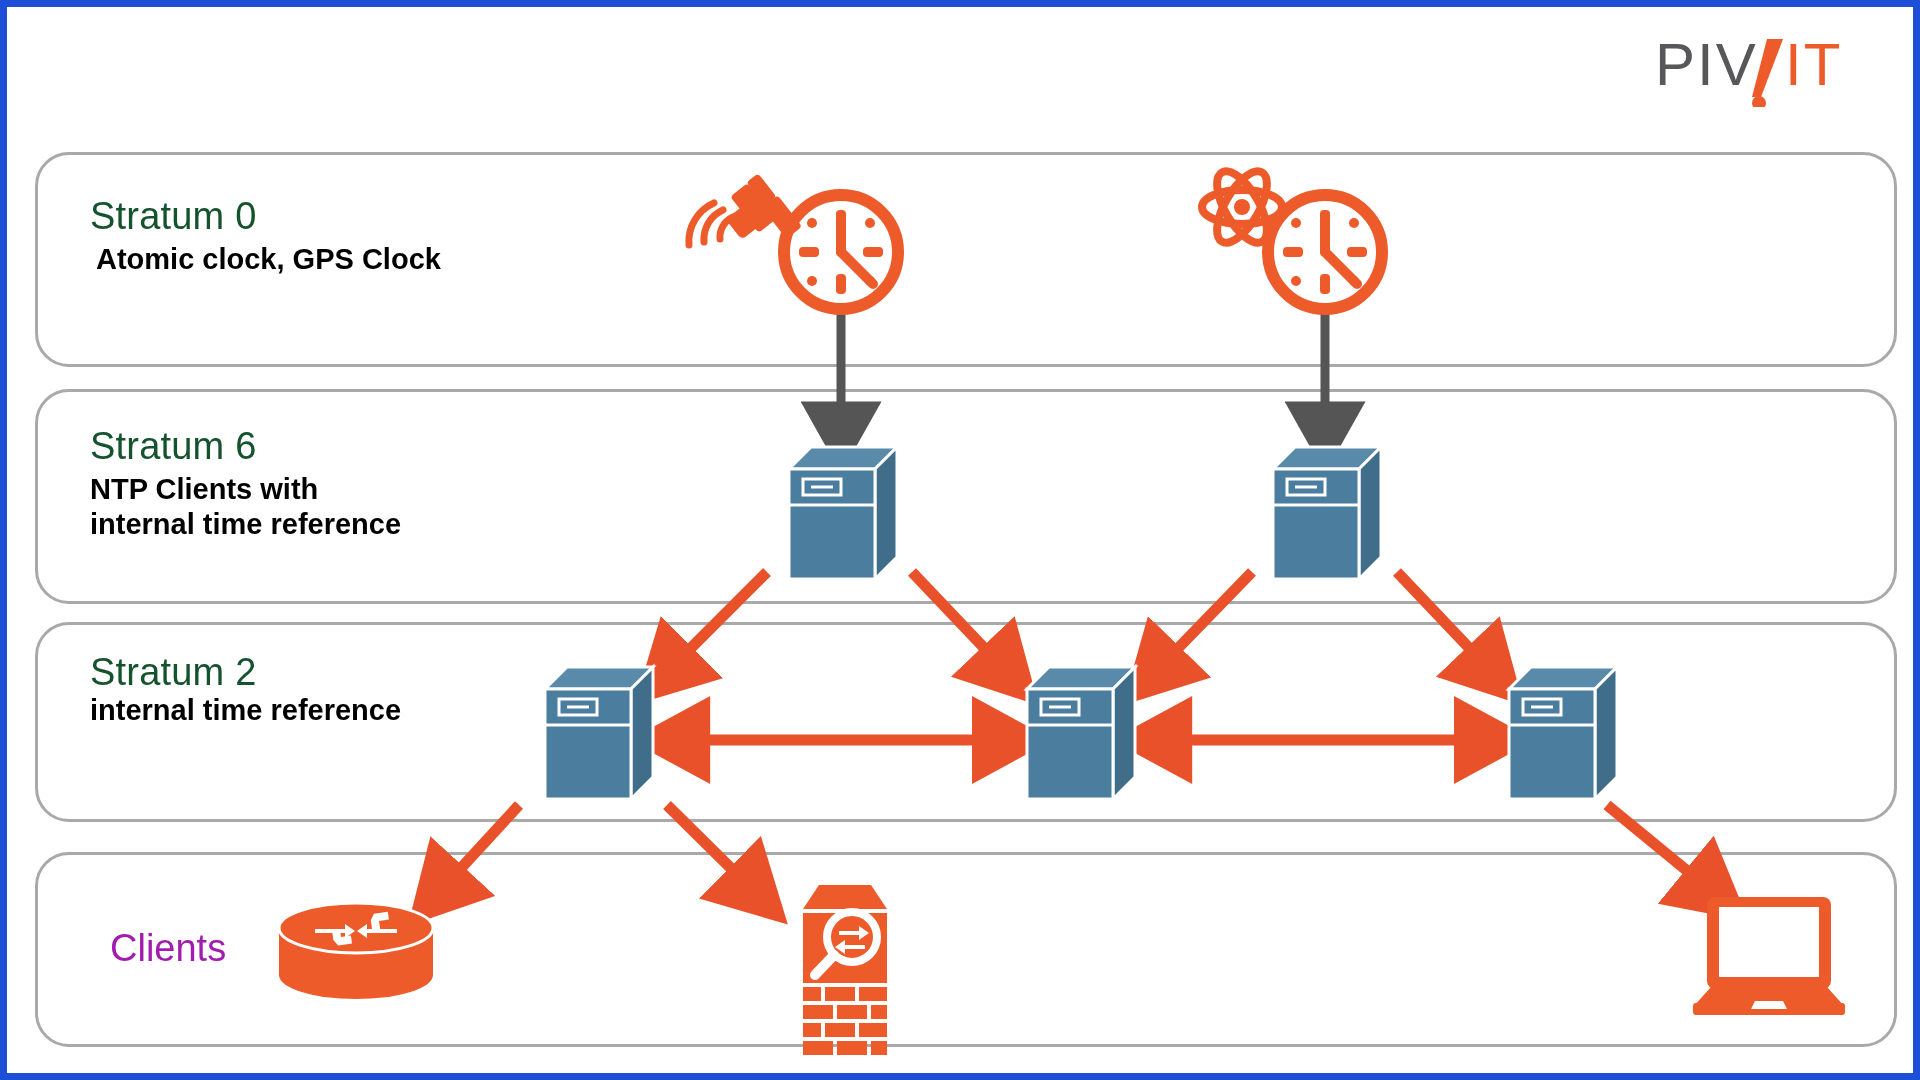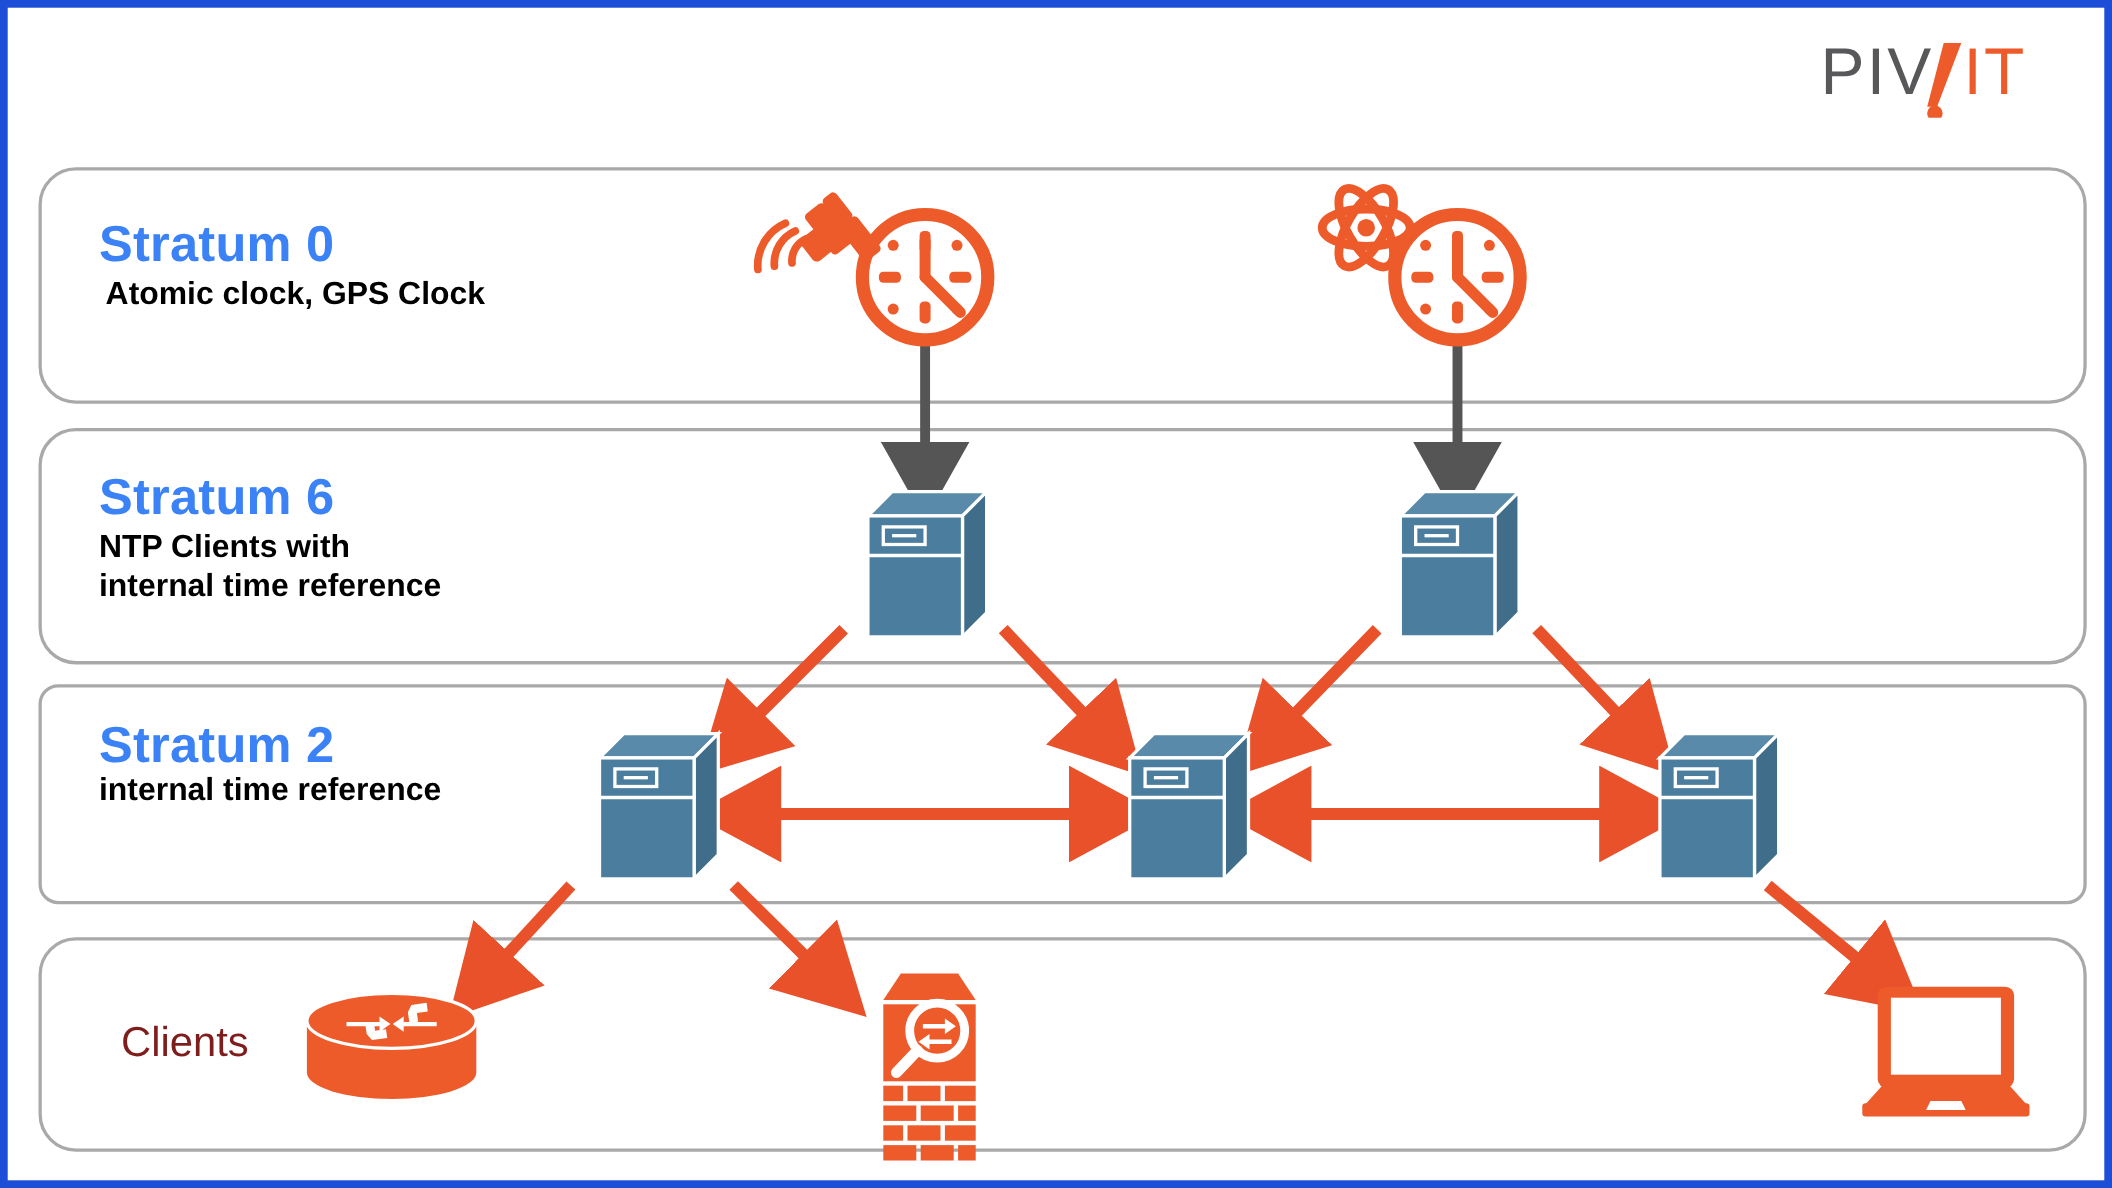--- a/index.html
+++ b/index.html
@@ -3,25 +3,25 @@
 <meta charset="utf-8">
 <style>
   html,body{margin:0;padding:0;background:#ffffff;}
   body{width:1920px;height:1080px;overflow:hidden;
        font-family:"Liberation Sans","DejaVu Sans",sans-serif;}
   #canvas{position:relative;width:1920px;height:1080px;background:#ffffff;
           box-sizing:border-box;border:7px solid #1d4ed8;}
   .panel{position:absolute;box-sizing:border-box;border:3px solid #a9a9a9;
          border-radius:34px;background:#ffffff;}
   .panel-label{position:absolute;left:52px;}
-  .p-title{font-size:46px;font-weight:bold;color:#3b82f6;letter-spacing:.2px;
+  .p-title{font-size:38px;font-weight:normal;color:#14532d;letter-spacing:.2px;
            line-height:1.05;white-space:nowrap;}
   .p-sub{font-size:29px;font-weight:700;color:#000000;line-height:1.22;
          margin-top:5px;white-space:nowrap;}
-  .clients-title{font-size:38px;font-weight:400;color:#7f1d1d;}
+  .clients-title{font-size:38px;font-weight:400;color:#a21caf;}
   svg.layer{position:absolute;left:0;top:0;width:1920px;height:1080px;
             pointer-events:none;overflow:visible;}
   .logo{position:absolute;right:48px;top:22px;width:210px;height:78px;}
 </style>
 </head>
 <body>
 
 <div id="canvas">
 
   <svg class="logo" viewBox="0 0 210 78">
@@ -39,21 +39,21 @@
   </div>
 
   <div class="panel" style="left:28px;top:382px;width:1862px;height:215px;">
     <div class="panel-label" style="top:35px;">
       <div class="p-title">Stratum 6</div>
       <div class="p-sub">NTP Clients with</div>
       <div class="p-sub" style="margin-top:0;">internal time reference</div>
     </div>
   </div>
 
-  <div class="panel" style="left:28px;top:615px;width:1862px;height:200px;border-radius:18px;">
+  <div class="panel" style="left:28px;top:615px;width:1862px;height:200px;">
     <div class="panel-label" style="top:28px;">
       <div class="p-title">Stratum 2</div>
       <div class="p-sub" style="margin-top:0;">internal time reference</div>
     </div>
   </div>
 
   <div class="panel" style="left:28px;top:845px;width:1862px;height:195px;">
     <div class="panel-label" style="top:72px;left:72px;">
       <div class="clients-title">Clients</div>
     </div>

